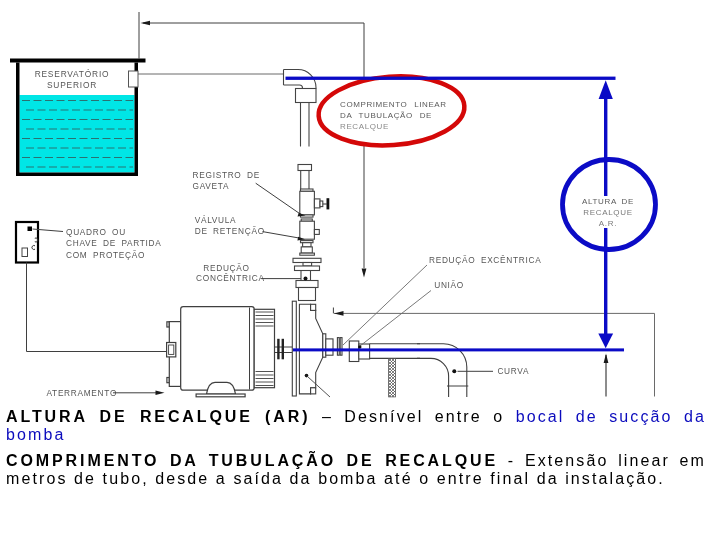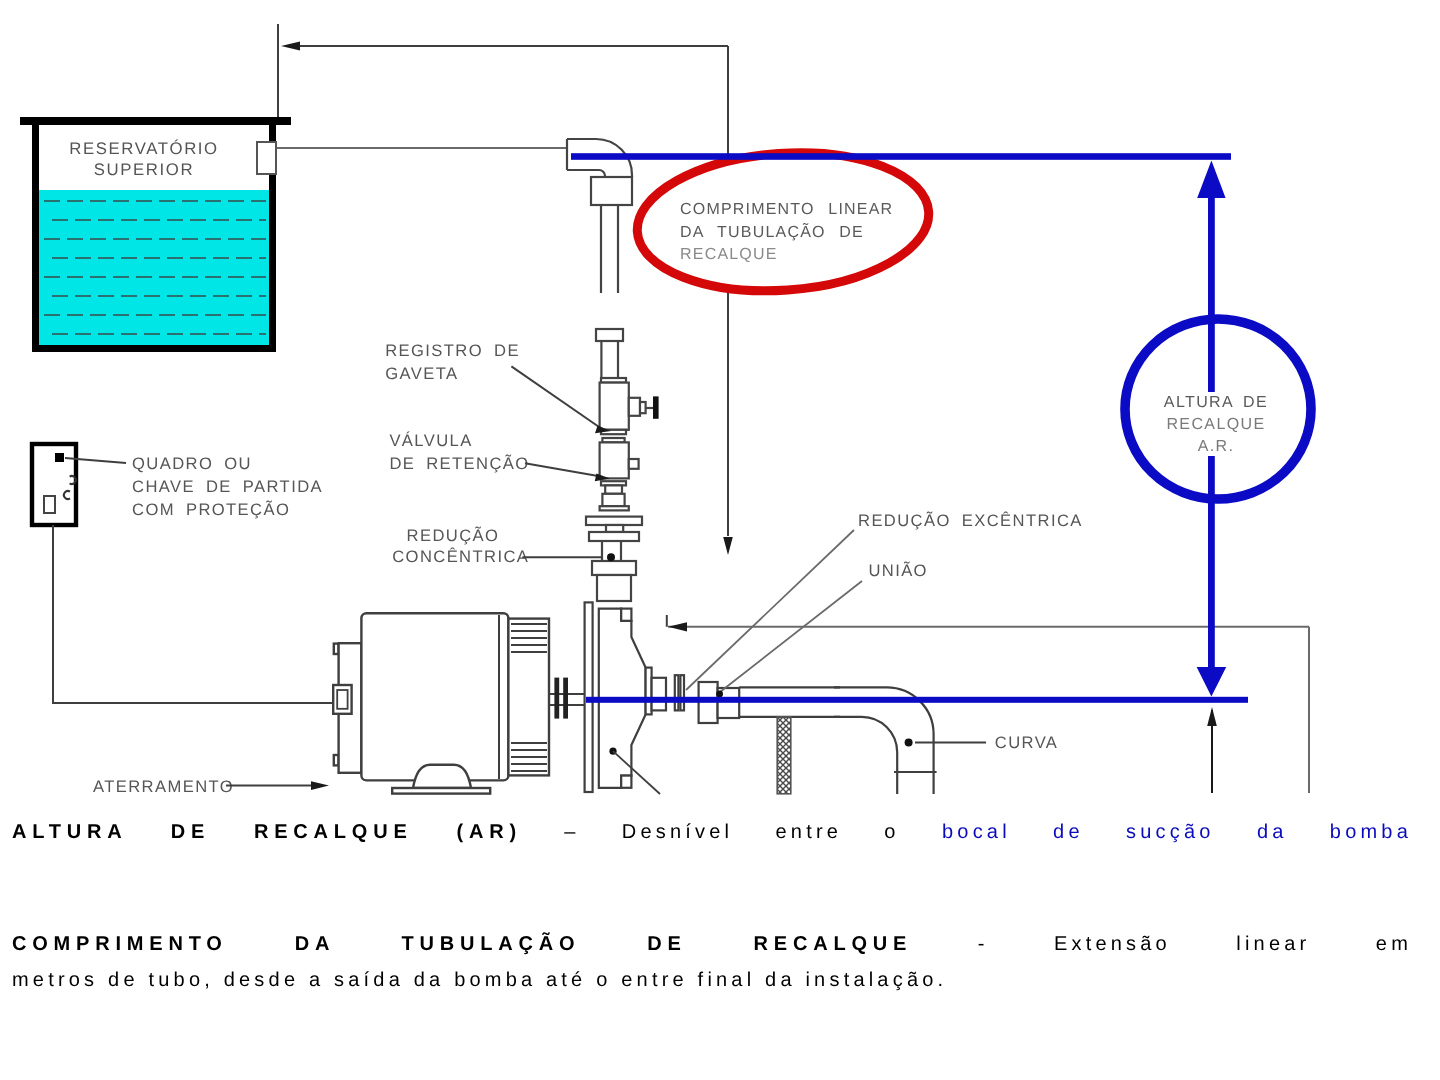--- a/index.html
+++ b/index.html
@@ -1,19 +1,19 @@
 <!DOCTYPE html>
 <html><head>
 <meta charset="utf-8">
 <style>
   html,body{margin:0;padding:0;background:#fff;width:720px;height:540px;overflow:hidden;}
   #stage{position:absolute;left:0;top:0;width:636px;height:540px;font-family:"Liberation Sans",sans-serif;}
   svg{position:absolute;left:0;top:0;}
   .para{position:absolute;left:6px;width:700px;font-family:"Liberation Sans",sans-serif;
-        font-size:10px;line-height:18px;color:#000;letter-spacing:2.1px;}
+        font-size:16px;line-height:18px;color:#000;letter-spacing:2.1px;}
   .jl{text-align:justify;text-align-last:justify;}
   .bl{color:#0b0bbd;}
   b{letter-spacing:2.9px;}
 </style>
 </head>
 <body>
 <div id="stage">
 <svg width="720" height="540" viewBox="0 0 720 540">
   <defs>
     <pattern id="xhatch" width="3" height="3" patternUnits="userSpaceOnUse">
@@ -211,17 +211,17 @@
   <ellipse cx="609" cy="204.5" rx="46.5" ry="45" fill="none" stroke="#0b0bc6" stroke-width="4.8"></ellipse>
   <rect x="585" y="196" width="47" height="32" fill="#fff"></rect>
   <text x="608" y="203.5" font-size="8" letter-spacing="0.7" word-spacing="2" fill="#5a5a5a" text-anchor="middle">ALTURA DE</text>
   <text x="608" y="214.5" font-size="8" letter-spacing="0.7" fill="#7a7a7a" text-anchor="middle">RECALQUE</text>
   <text x="608" y="225.5" font-size="8" letter-spacing="0.7" fill="#7a7a7a" text-anchor="middle">A.R.</text>
 </svg>
 
 <div class="para" style="top:408px;">
   <div class="jl"><b>ALTURA DE RECALQUE (AR)</b> – Desnível entre o <span class="bl">bocal de sucção da bomba</span></div>
 </div>
-<div class="para" style="top:464px;">
+<div class="para" style="top:452px;">
   <div class="jl"><b>COMPRIMENTO DA TUBULAÇÃO DE RECALQUE</b> - Extensão linear em</div>
   <div>metros de tubo, desde a saída da bomba até o entre final da instalação.</div>
 </div>
 </div>
 
 </body></html>

